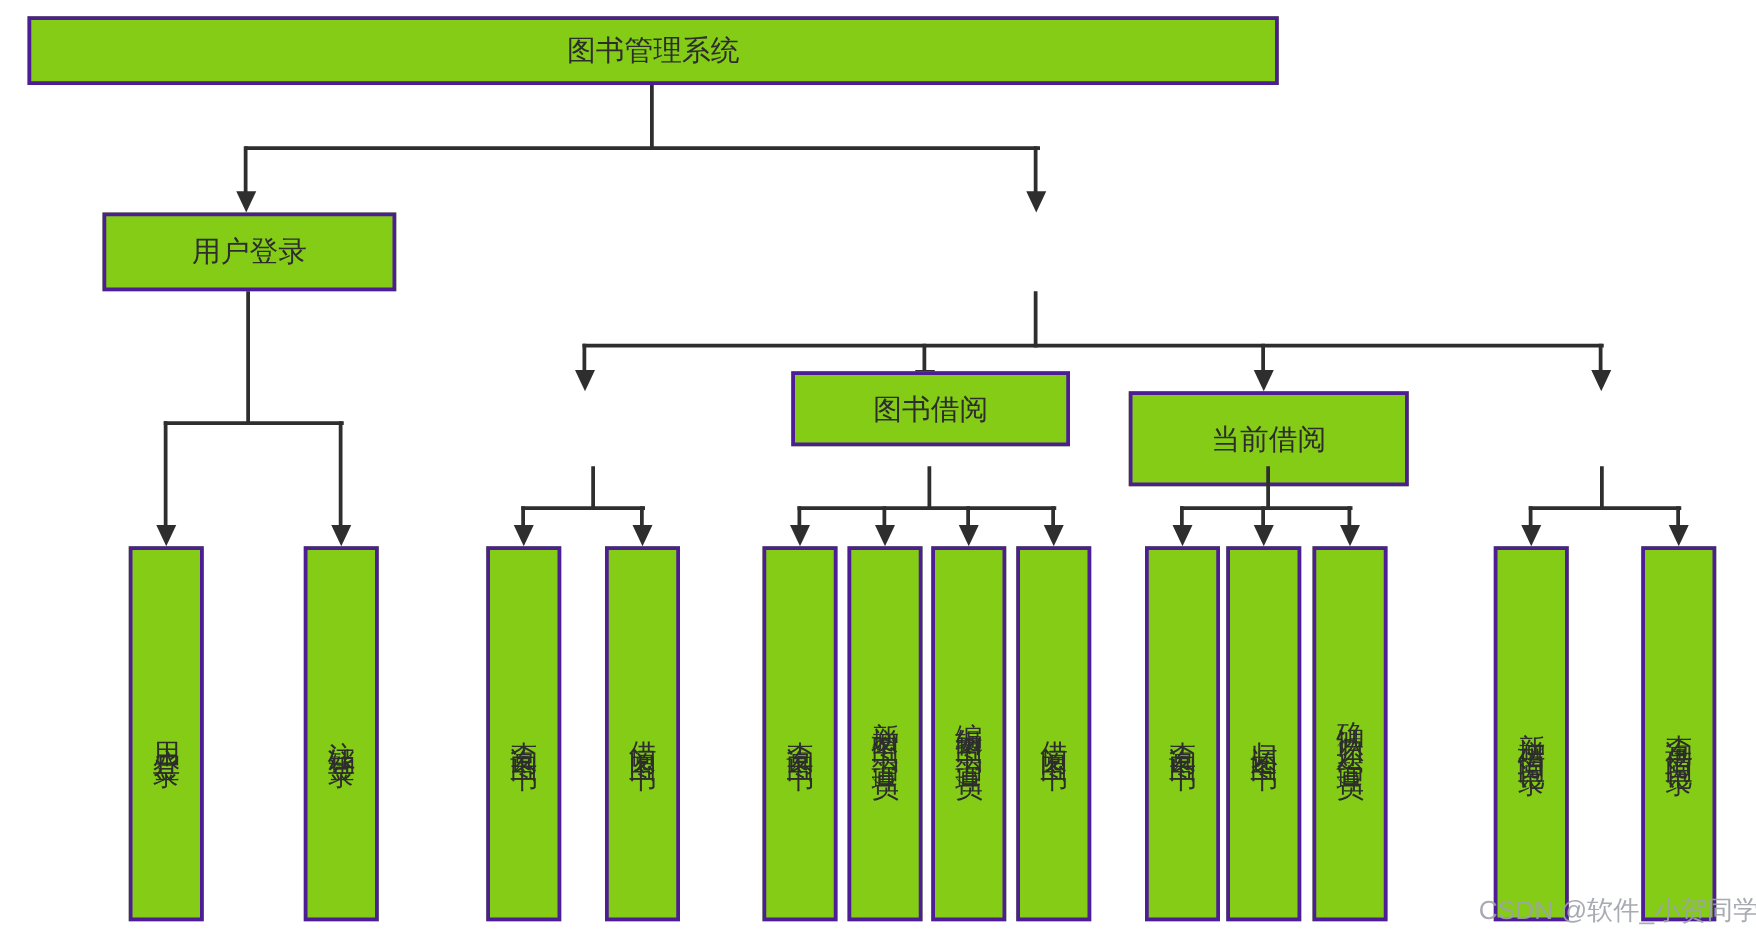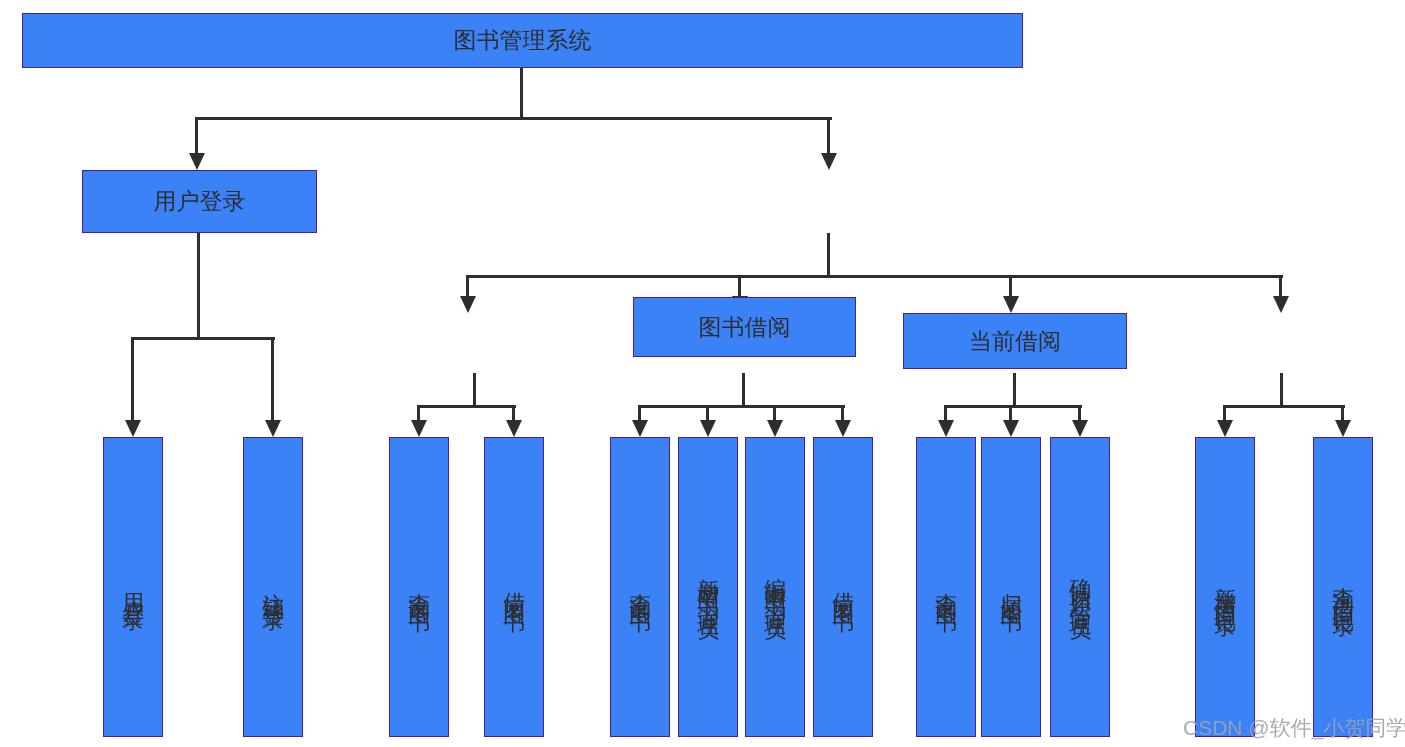--- a/index.html
+++ b/index.html
@@ -1,20 +1,20 @@
 <!DOCTYPE html>
 <html><head>
 <meta charset="utf-8">
 <style>
   * { margin:0; padding:0; box-sizing:border-box; }
   html,body { background:#ffffff; }
   body { font-family:"Liberation Sans","DejaVu Sans",sans-serif; }
   .canvas { position:relative; width:1405px; height:747px; background:#ffffff; overflow:hidden; color:#2d2d2d; }
   .node {
-    position:absolute; border:1px solid #4c1d95; background:#3b82f6;
+    position:absolute; border:3px solid #4c1d95; background:#84cc16;
     display:flex; align-items:center; justify-content:center;
     font-size:23px; color:#2d2d2d; text-align:center;
   }
   .leaf {
     writing-mode:vertical-rl; text-orientation:mixed;
     font-size:22px; letter-spacing:6px; line-height:1.2;
   }
   .vline { position:absolute; width:3px; background:#2e2e2e; }
   .hline { position:absolute; height:3px; background:#2e2e2e; }
   .arrow {
@@ -55,21 +55,21 @@
   <div class="vline" style="left:466px;top:275px;height:24px"></div>
   <div class="arrow" style="left:468px;top:296px"></div>
   <div class="vline" style="left:738px;top:275px;height:24px"></div>
   <div class="arrow" style="left:740px;top:296px"></div>
   <div class="vline" style="left:1009px;top:275px;height:24px"></div>
   <div class="arrow" style="left:1011px;top:296px"></div>
   <div class="vline" style="left:1279px;top:275px;height:24px"></div>
   <div class="arrow" style="left:1281px;top:296px"></div>
 
   <div class="node" style="left:633px;top:297px;width:223px;height:60px">图书借阅</div>
-  <div class="node" style="left:903px;top:313px;width:224px;height:56px">当前借阅</div>
+  <div class="node" style="left:903px;top:313px;width:224px;height:76px">当前借阅</div>
 
   <div class="vline" style="left:473px;top:373px;height:34px"></div>
   <div class="hline" style="left:417px;top:405px;width:99px"></div>
   <div class="vline" style="left:417px;top:405px;height:17px"></div>
   <div class="arrow" style="left:419px;top:420px"></div>
   <div class="vline" style="left:512px;top:405px;height:17px"></div>
   <div class="arrow" style="left:514px;top:420px"></div>
 
   <div class="vline" style="left:742px;top:373px;height:34px"></div>
   <div class="hline" style="left:638px;top:405px;width:207px"></div>

